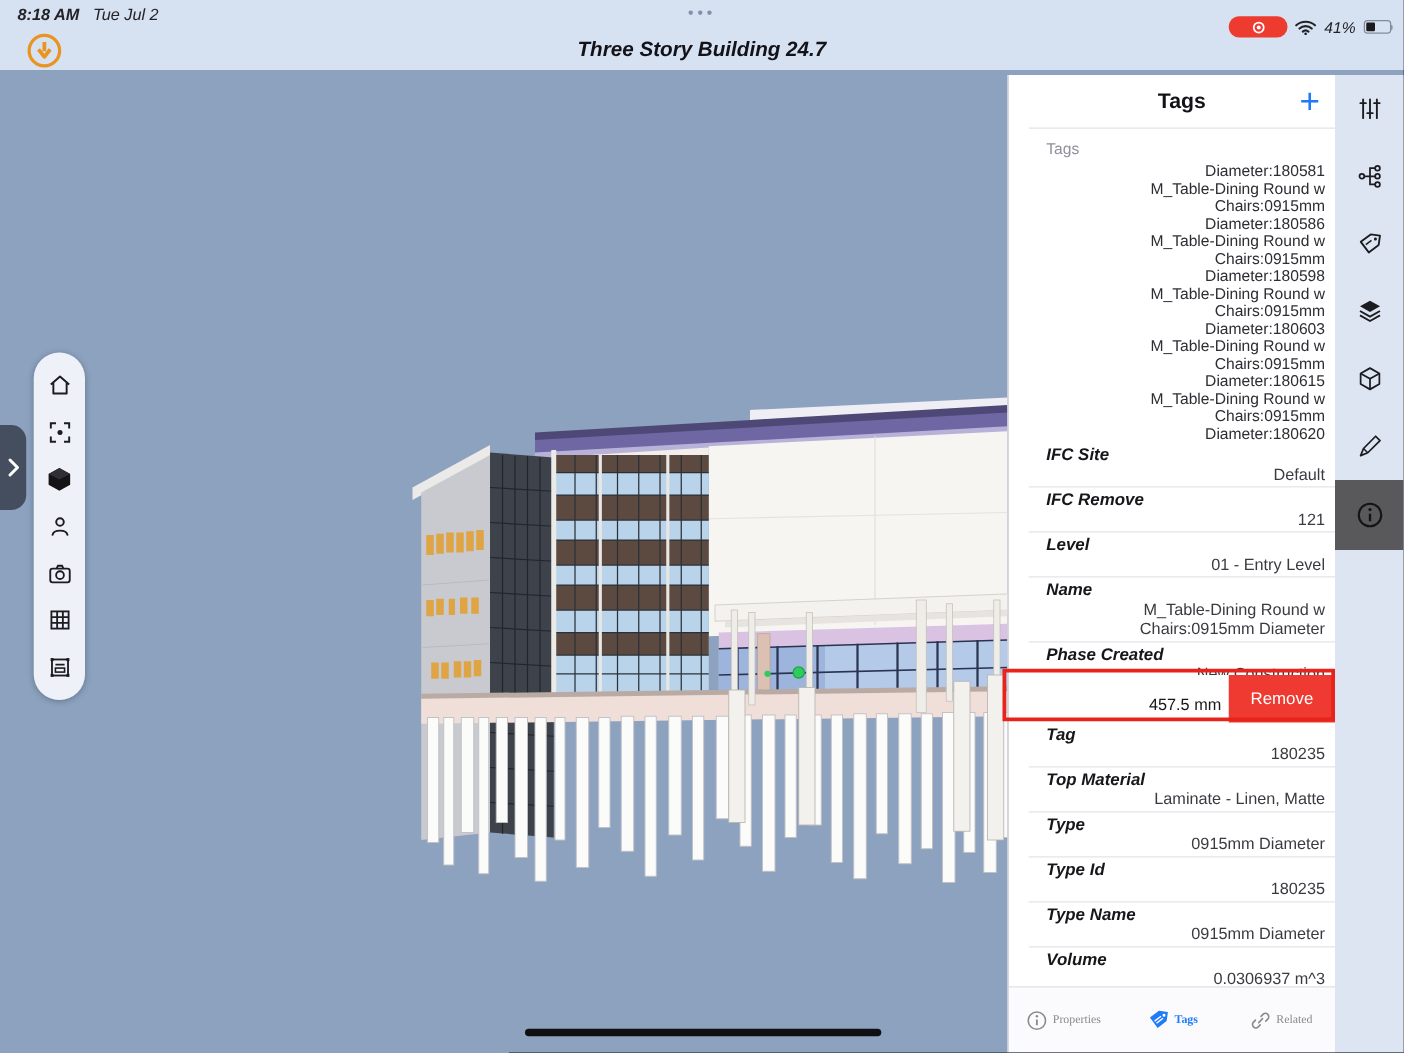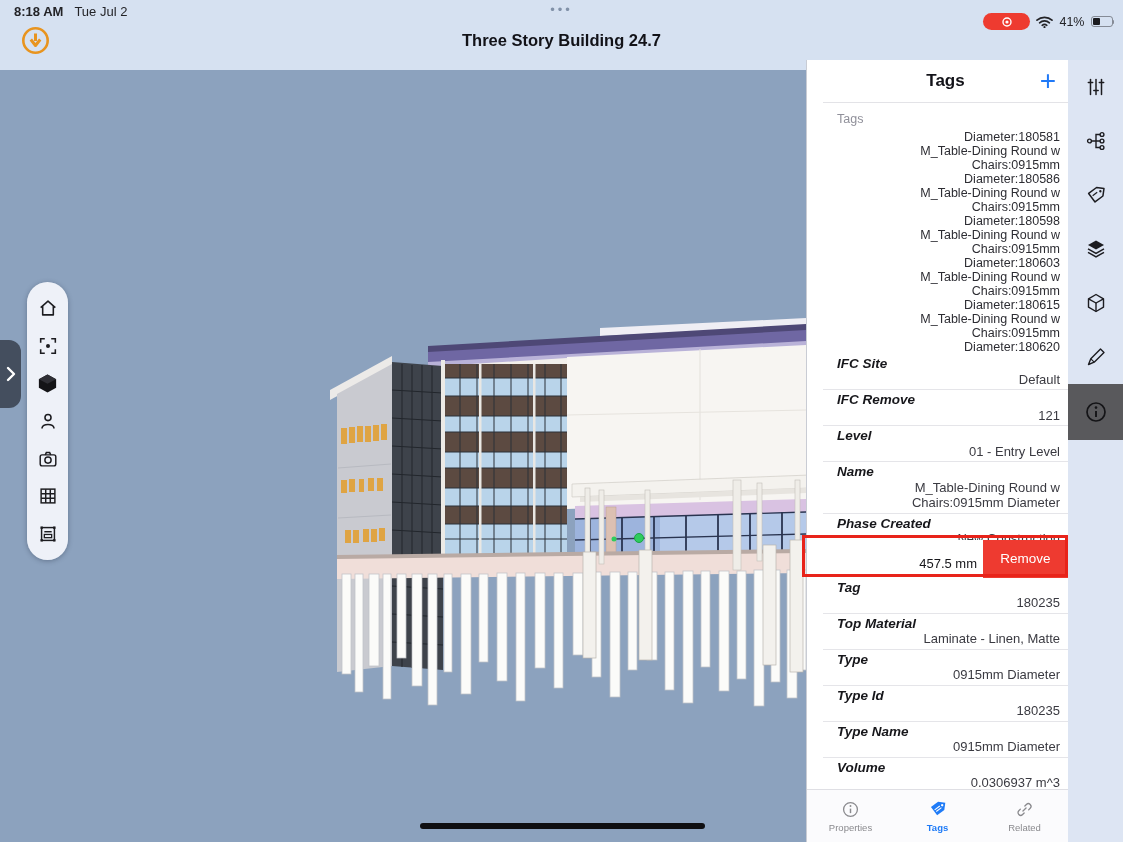--- a/index.html
+++ b/index.html
@@ -1,20 +1,20 @@
 <!DOCTYPE html>
 <html><head>
 <meta charset="utf-8">
 <style>
   html,body{margin:0;padding:0;background:#222;}
   .screen{position:relative;width:1123px;height:842px;overflow:hidden;background:#8CA2BE;
           font-family:"Liberation Sans","DejaVu Sans",sans-serif;-webkit-font-smoothing:antialiased;}
 
   
-  .topbar{position:absolute;top:0;left:0;width:100%;height:70px;background:#d6e1f1;z-index:4;}
+  .topbar{position:absolute;top:0;left:0;width:100%;height:56px;background:#d6e1f1;z-index:4;font-style:italic;}
   .status-left{position:absolute;left:14px;top:4px;font-size:13px;color:#232327;display:flex;gap:11px;}
   .status-time{font-weight:700;}
   .status-dots{position:absolute;left:50%;top:2px;transform:translateX(-50%);color:#8191a8;font-size:13px;letter-spacing:3px;}
   .status-right{position:absolute;right:9px;top:13px;display:flex;align-items:center;gap:6px;}
   .rec-pill{width:47px;height:17px;border-radius:9px;background:#ee3b30;display:flex;align-items:center;justify-content:center;}
   .battery-pct{font-size:12.5px;color:#232327;}
   .battery{width:22px;height:11px;border:1px solid rgba(35,35,40,.45);border-radius:3px;position:relative;display:flex;align-items:center;padding:1px;box-sizing:border-box;}
   .battery-fill{width:40%;height:100%;background:#1b1b1f;border-radius:1px;}
   .battery-nub{width:1.5px;height:4px;background:rgba(35,35,40,.45);border-radius:0 1px 1px 0;}
   .title{position:absolute;left:50%;top:31px;transform:translateX(-50%);font-size:16.5px;font-weight:700;color:#121218;white-space:nowrap;}
@@ -40,21 +40,21 @@
   .tag-line{text-align:right;padding:0 8px;font-size:12.5px;color:#2d2d33;line-height:14px;}
   .prop-row{padding:2px 8px 2px 14px;border-bottom:1px solid #e5e5e9;}
   .prop-label{font-size:13.5px;font-weight:700;color:#17171b;line-height:15.5px;font-style:italic;}
   .prop-value{font-size:13px;color:#3a3a41;text-align:right;line-height:15.5px;}
   .remove-row{height:38px;display:flex;background:#fff;margin-top:-10px;position:relative;z-index:8;}
   .remove-val{flex:1;display:flex;justify-content:flex-end;align-items:flex-end;padding:0 6px 7px 0;font-size:13px;color:#17171b;text-align:right;}
   .remove-btn{width:85px;background:#ee3a30;color:#fff;font-size:13.5px;display:flex;align-items:center;justify-content:center;border:none;}
   .red-outline{position:absolute;left:802px;top:535px;width:266px;height:42px;border:3px solid #e8231a;
                box-sizing:border-box;z-index:9;pointer-events:none;}
   .tabbar{position:absolute;left:0;right:0;bottom:0;height:52px;background:#fbfbfd;border-top:1px solid #dfdfe4;display:flex;z-index:10;}
-  .tab{flex:1;display:flex;flex-direction:column;align-items:center;justify-content:center;gap:3px;}
+  .tab{flex:1;display:flex;flex-direction:row;align-items:center;justify-content:center;gap:3px;font-family:Liberation Serif, serif;}
   .tab-label{font-size:9.5px;color:#8a8a8e;}
   .tab.active .tab-label{color:#1f7bf7;font-weight:700;}
 
   
   .rrail{position:absolute;left:1068px;top:60px;width:55px;height:782px;background:#dde5f3;z-index:4;}
   .rail-item{height:54px;display:flex;align-items:center;justify-content:center;}
   .rail-item.selected{height:56px;background:#59595c;}
 </style>
 </head>
 <body>

